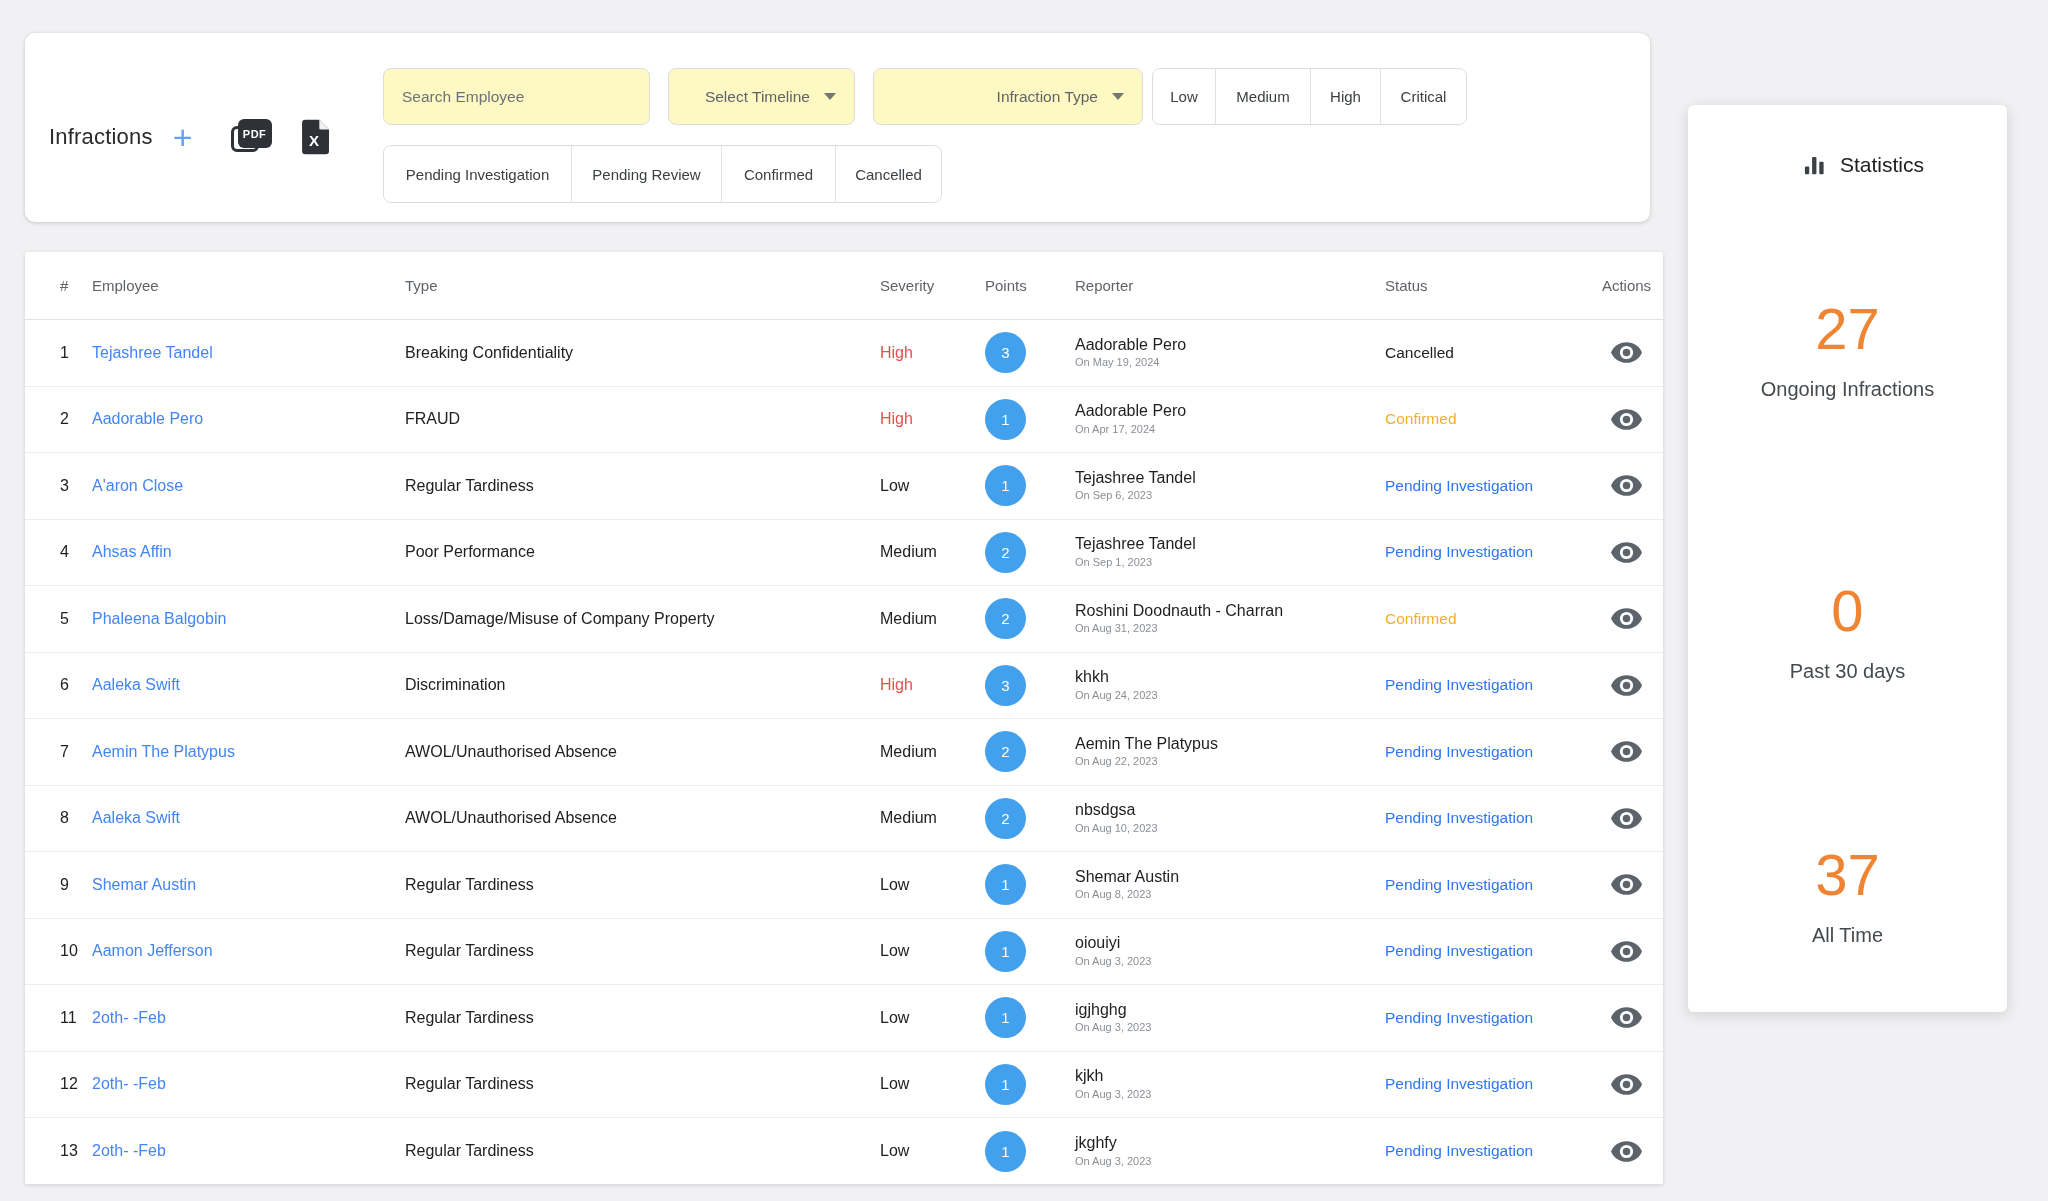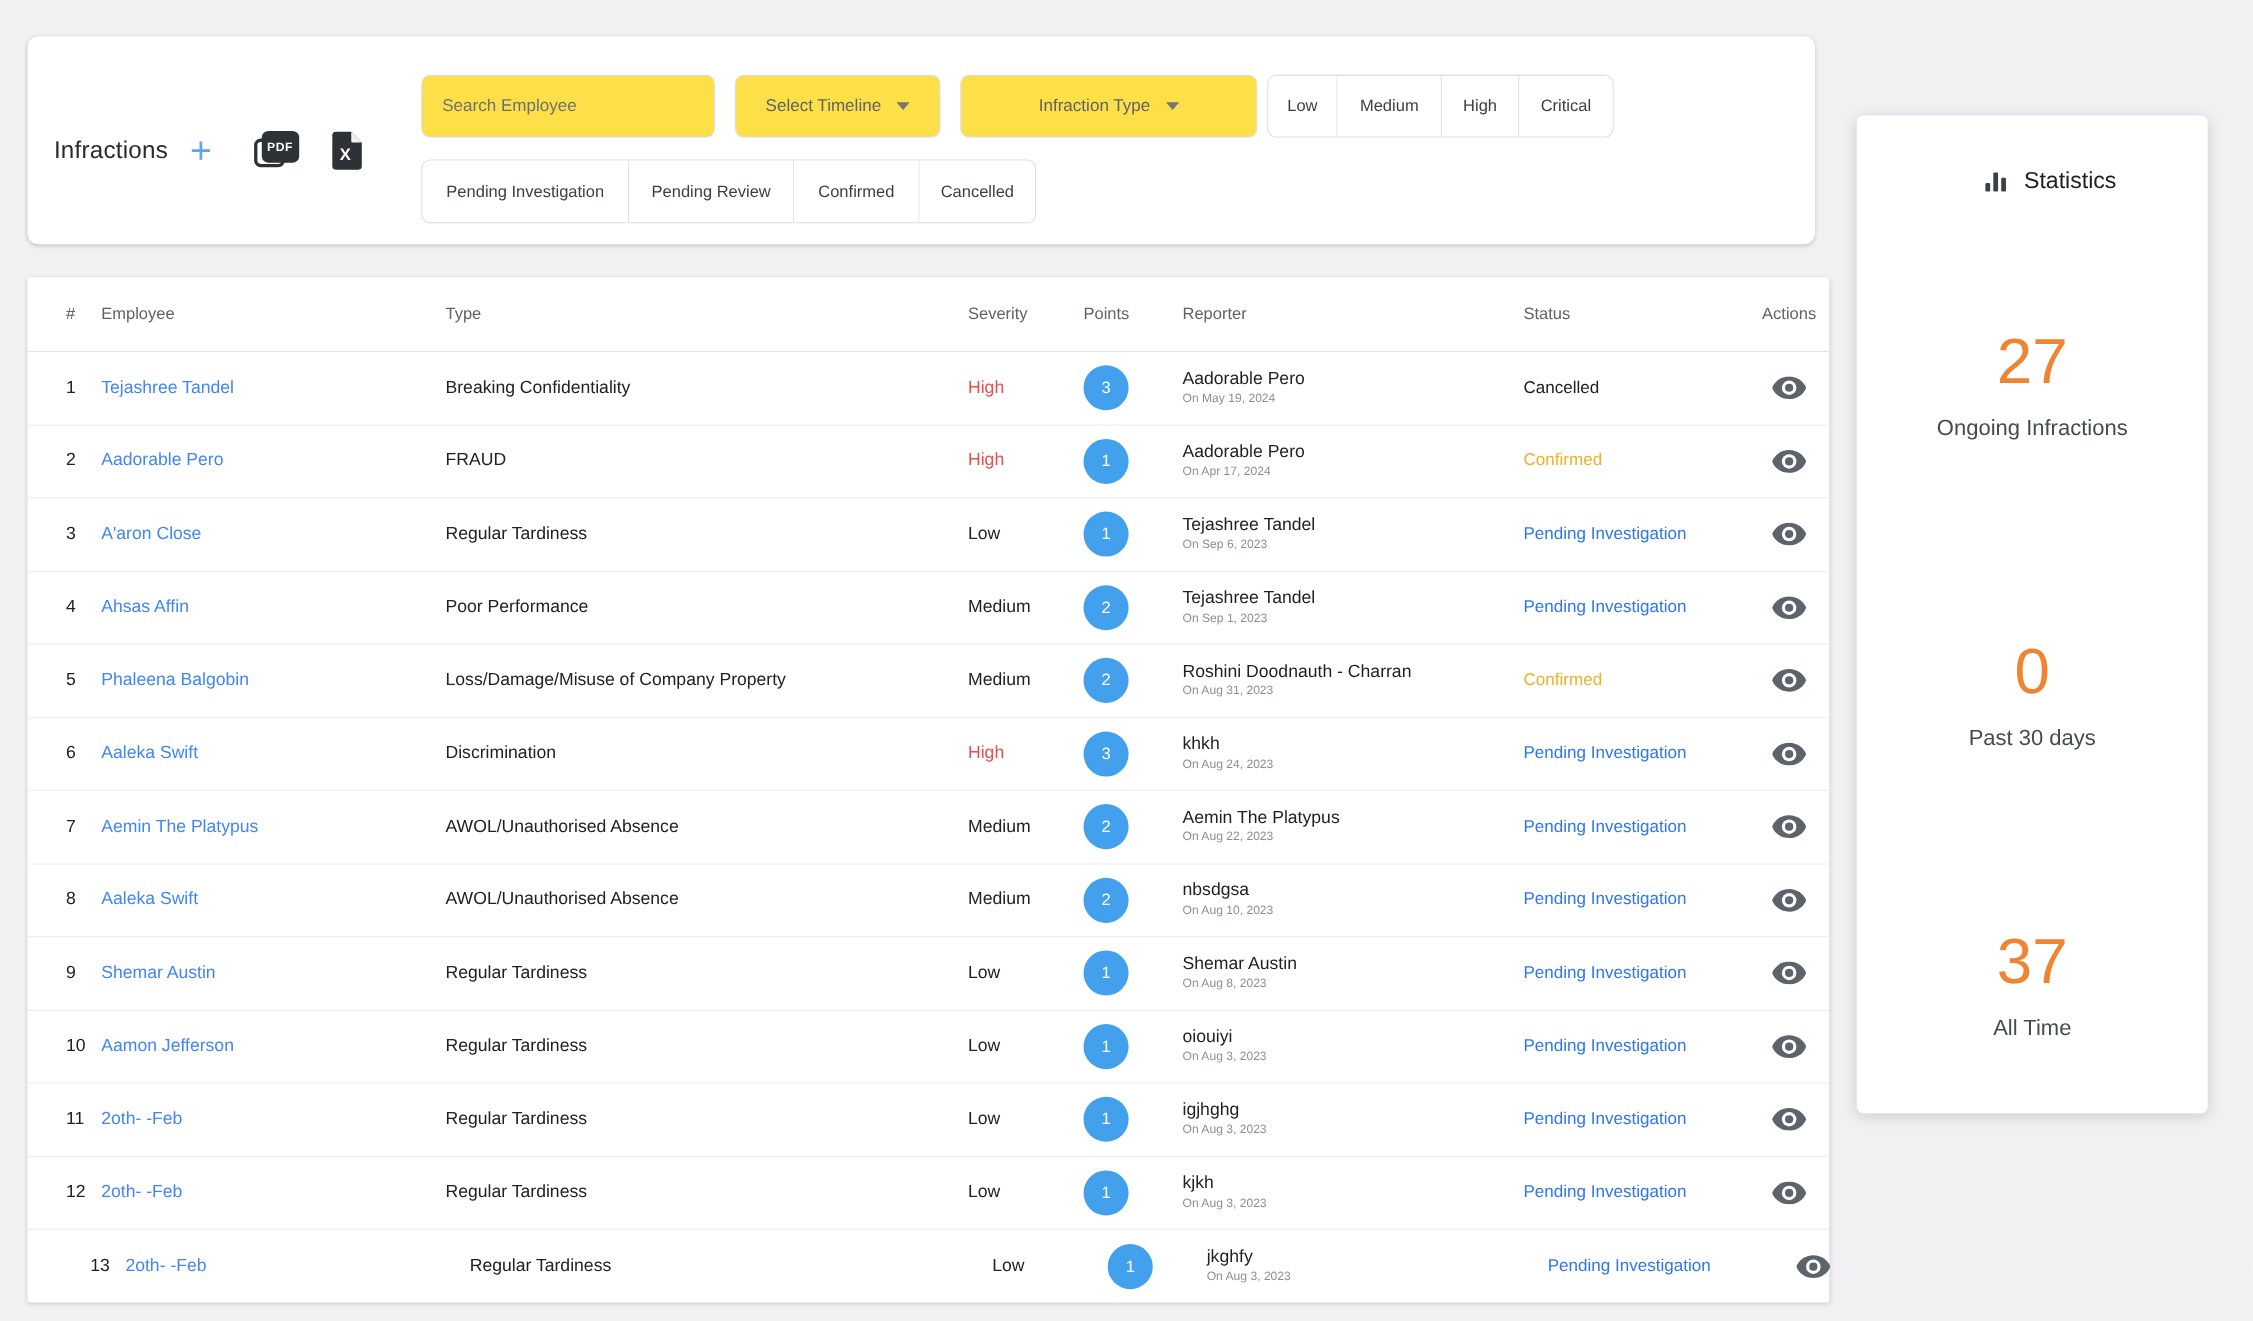--- a/index.html
+++ b/index.html
@@ -22,22 +22,22 @@
   .page-title-wrap { position:absolute; left:24px; top:86px; display:flex; align-items:center; gap:18px; }
   .page-title { font-size:22px; font-weight:500; color:#2a2a2a; letter-spacing:.2px; }
   .add-btn { color:#64a1f6; font-size:34px; font-weight:400; line-height:30px; cursor:pointer; margin-left:2px; }
   .pdf-icon { position:relative; width:42px; height:36px; margin-left:20px; cursor:pointer; }
   .pdf-back { position:absolute; left:0; top:7px; width:28px; height:26px; border:3.5px solid #2e3236; border-radius:6px; background:#fff; }
   .pdf-front { position:absolute; left:7px; top:0; width:34px; height:29px; background:#2e3236; border-radius:6px;
     color:#fff; font-size:11px; font-weight:bold; display:flex; align-items:center; justify-content:center; letter-spacing:.5px; }
   .xls-icon { width:28px; height:36px; margin-left:10px; cursor:pointer; }
 
   .filter-input {
-    position:absolute; height:57px; border:1px solid #dcdcdf; border-radius:8px; background:#fde047;
-    font-size:15.5px; color:#202124; padding:0 18px; display:flex; align-items:center; justify-content:center;
+    position:absolute; height:57px; border:1px solid #dcdcdf; border-radius:8px; background:#fef9c3;
+    font-size:15.5px; color:#202124; padding:0 18px; display:flex; align-items:center; justify-content:flex-end;
   }
   .filter-input input { border:none; outline:none; font-size:15.5px; width:100%; font-family:inherit; background:transparent; }
   .filter-input input::placeholder { color:#6d7175; }
   .dd-label { color:#5f6368; }
   .dd-arrow { width:0; height:0; border-left:6px solid transparent; border-right:6px solid transparent; border-top:7px solid #757575; margin-left:14px; }
 
   .btn-group { position:absolute; display:flex; border:1px solid #dcdcdf; border-radius:8px; overflow:hidden; background:#fff; }
   .btn-group .gbtn {
     background:#fff; border:none; border-right:1px solid #e1e1e3; cursor:pointer;
     font-size:15px; color:#3c4043; font-family:inherit; display:flex; align-items:center; justify-content:center;
@@ -49,21 +49,21 @@
     left:25px; top:252px; width:1638px; height:932px;
     box-shadow:0 1px 4px rgba(0,0,0,.14);
     border-radius:2px;
   }
   .grid-row { display:grid; grid-template-columns:67px 313px 475px 105px 90px 310px 215px 63px; align-items:center; }
   .thead { height:68px; border-bottom:1px solid #e4e4e6; color:#5f6368; font-size:15px; }
   .thead .cell { font-weight:400; }
   .cell { padding-right:10px; }
   .c-num { padding-left:35px; }
   .trow { height:66.5px; border-bottom:1px solid #eeeeef; font-size:16px; }
-  .trow:last-child { border-bottom:none;padding-left:22px; }
+  .trow:last-child { border-bottom:none; }
   .emp-link { color:#4285f4; cursor:pointer; text-decoration:none; }
   .sev { color:#212121; }
   .sev-high { color:#e4504d; }
   .points-badge {
     width:41px; height:41px; border-radius:50%; background:#42a0ed; color:#fff;
     display:flex; align-items:center; justify-content:center; font-size:15px;
   }
   .rep-name { color:#1f1f1f; line-height:1.3; }
   .rep-date { color:#8a8f94; font-size:11px; line-height:1.4; }
   .st { font-size:15.5px; }

